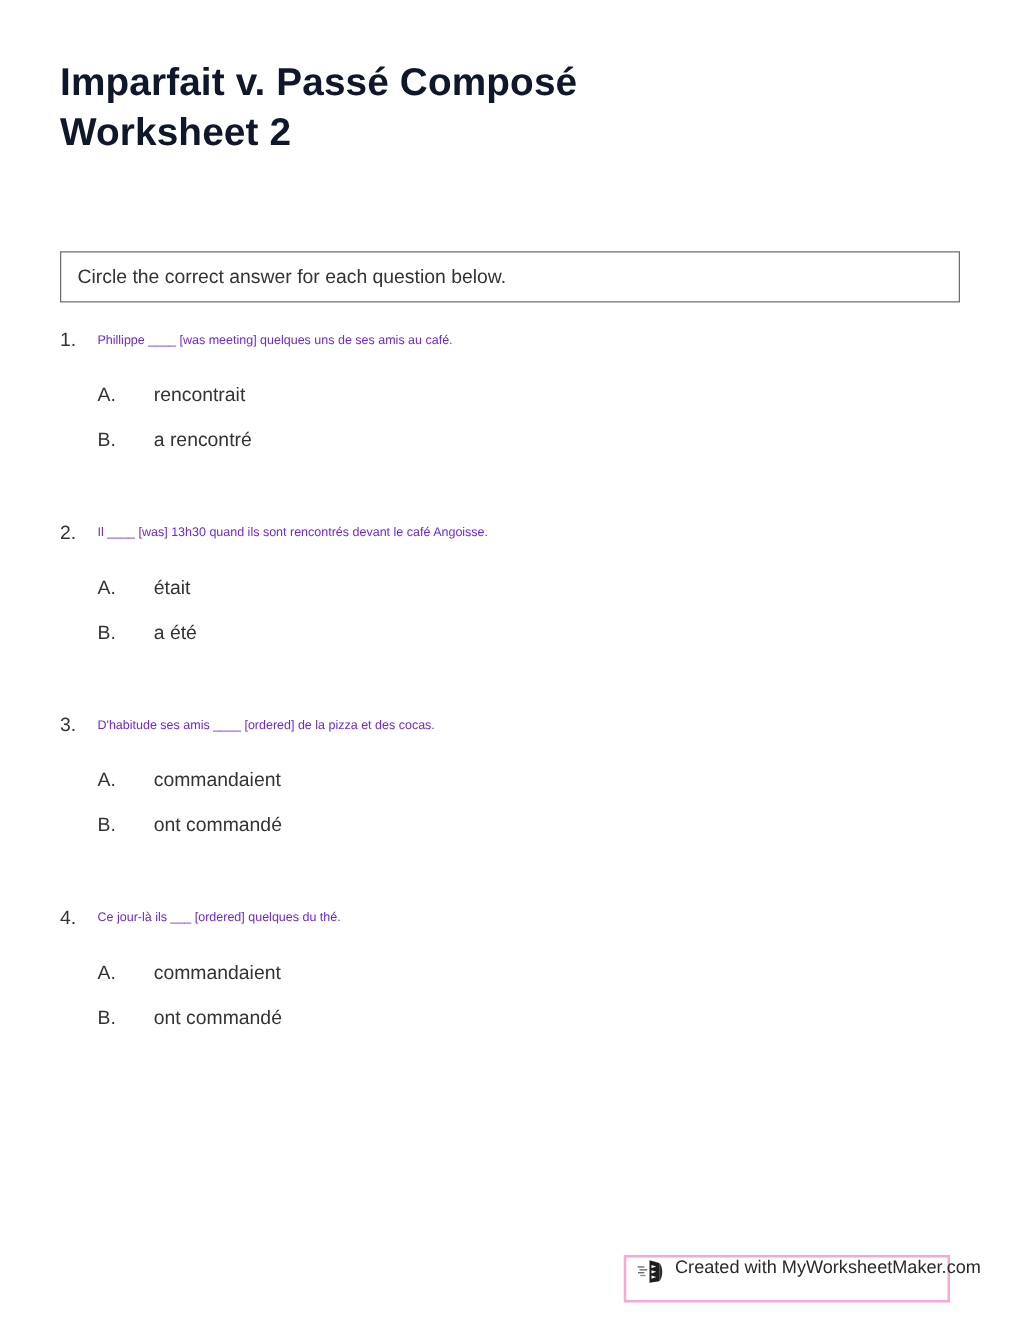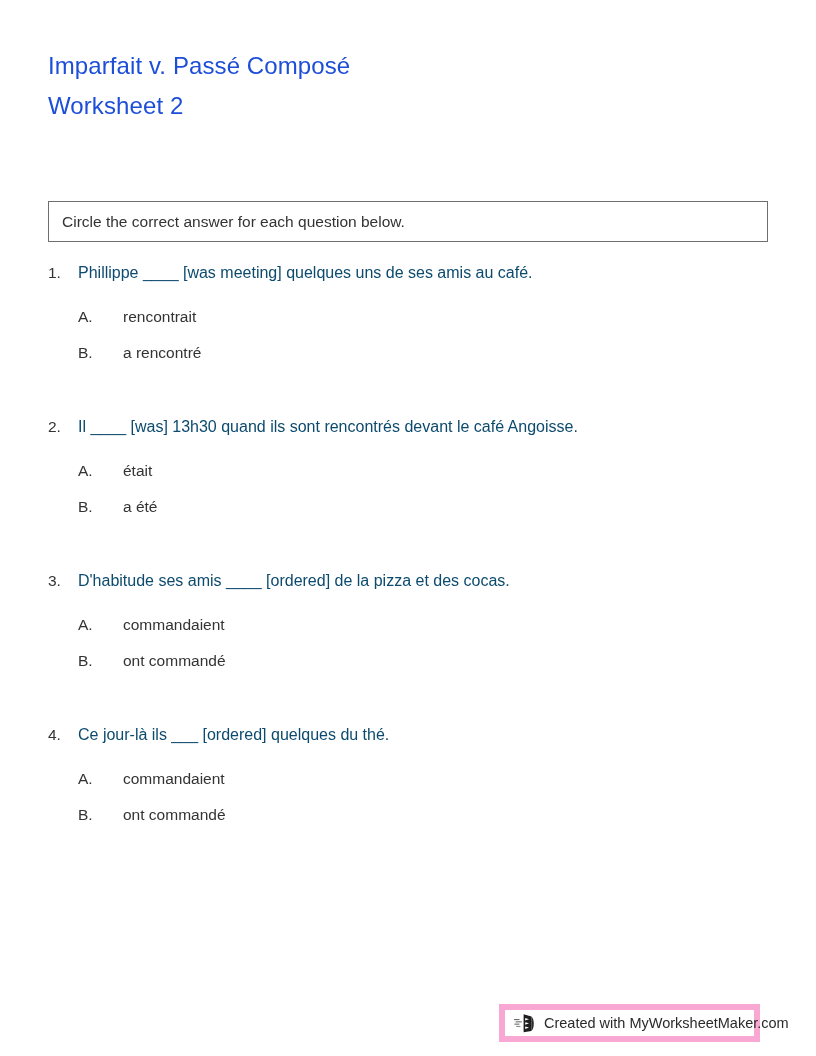--- a/index.html
+++ b/index.html
@@ -25,24 +25,24 @@
   }
 
   
   .title-block {
     position: absolute;
     left: 48px;
     top: 46px;
     width: 700px;
   }
   .title-line {
-    font-size: 24px;
+    font-size: 31px;
     line-height: 40px;
-    font-weight: 400;
-    color: #1d4ed8;
+    font-weight: 700;
+    color: #0f172a;
     letter-spacing: 0.1px;
     white-space: nowrap;
   }
 
   
   .instruction-box {
     position: absolute;
     left: 48px;
     top: 181px;
     width: 720px;
@@ -80,23 +80,23 @@
     margin-bottom: 22px;
   }
   .q-number {
     width: 30px;
     flex: 0 0 30px;
     font-size: 15.5px;
     line-height: 22px;
     color: #333333;
   }
   .q-text {
-    font-size: 16px;
-    line-height: 22px;
-    color: #0c4a6e;
+    font-size: 10px;
+    line-height: 22px;
+    color: #6d28d9;
     white-space: pre;
   }
 
   .answer-row {
     display: flex;
     align-items: flex-start;
     margin-bottom: 14px;
     padding-left: 30px;
   }
   .answer-row:last-child { margin-bottom: 0; }
@@ -116,24 +116,23 @@
   }
 
   
   .footer-badge {
     position: absolute;
     left: 499px;
     top: 1004px;
     width: 261px;
     height: 38px;
     box-sizing: border-box;
-    border: 6px solid #f9a8d4;
+    border: 2px solid #f9a8d4;
     background: #ffffff;
     display: flex;
-    align-items: center;
     padding-left: 9px;
   }
   .footer-logo {
     width: 24px;
     height: 22px;
     flex: 0 0 24px;
     position: relative;
     margin-right: 6px;
   }
   .footer-logo svg { display: block; }

